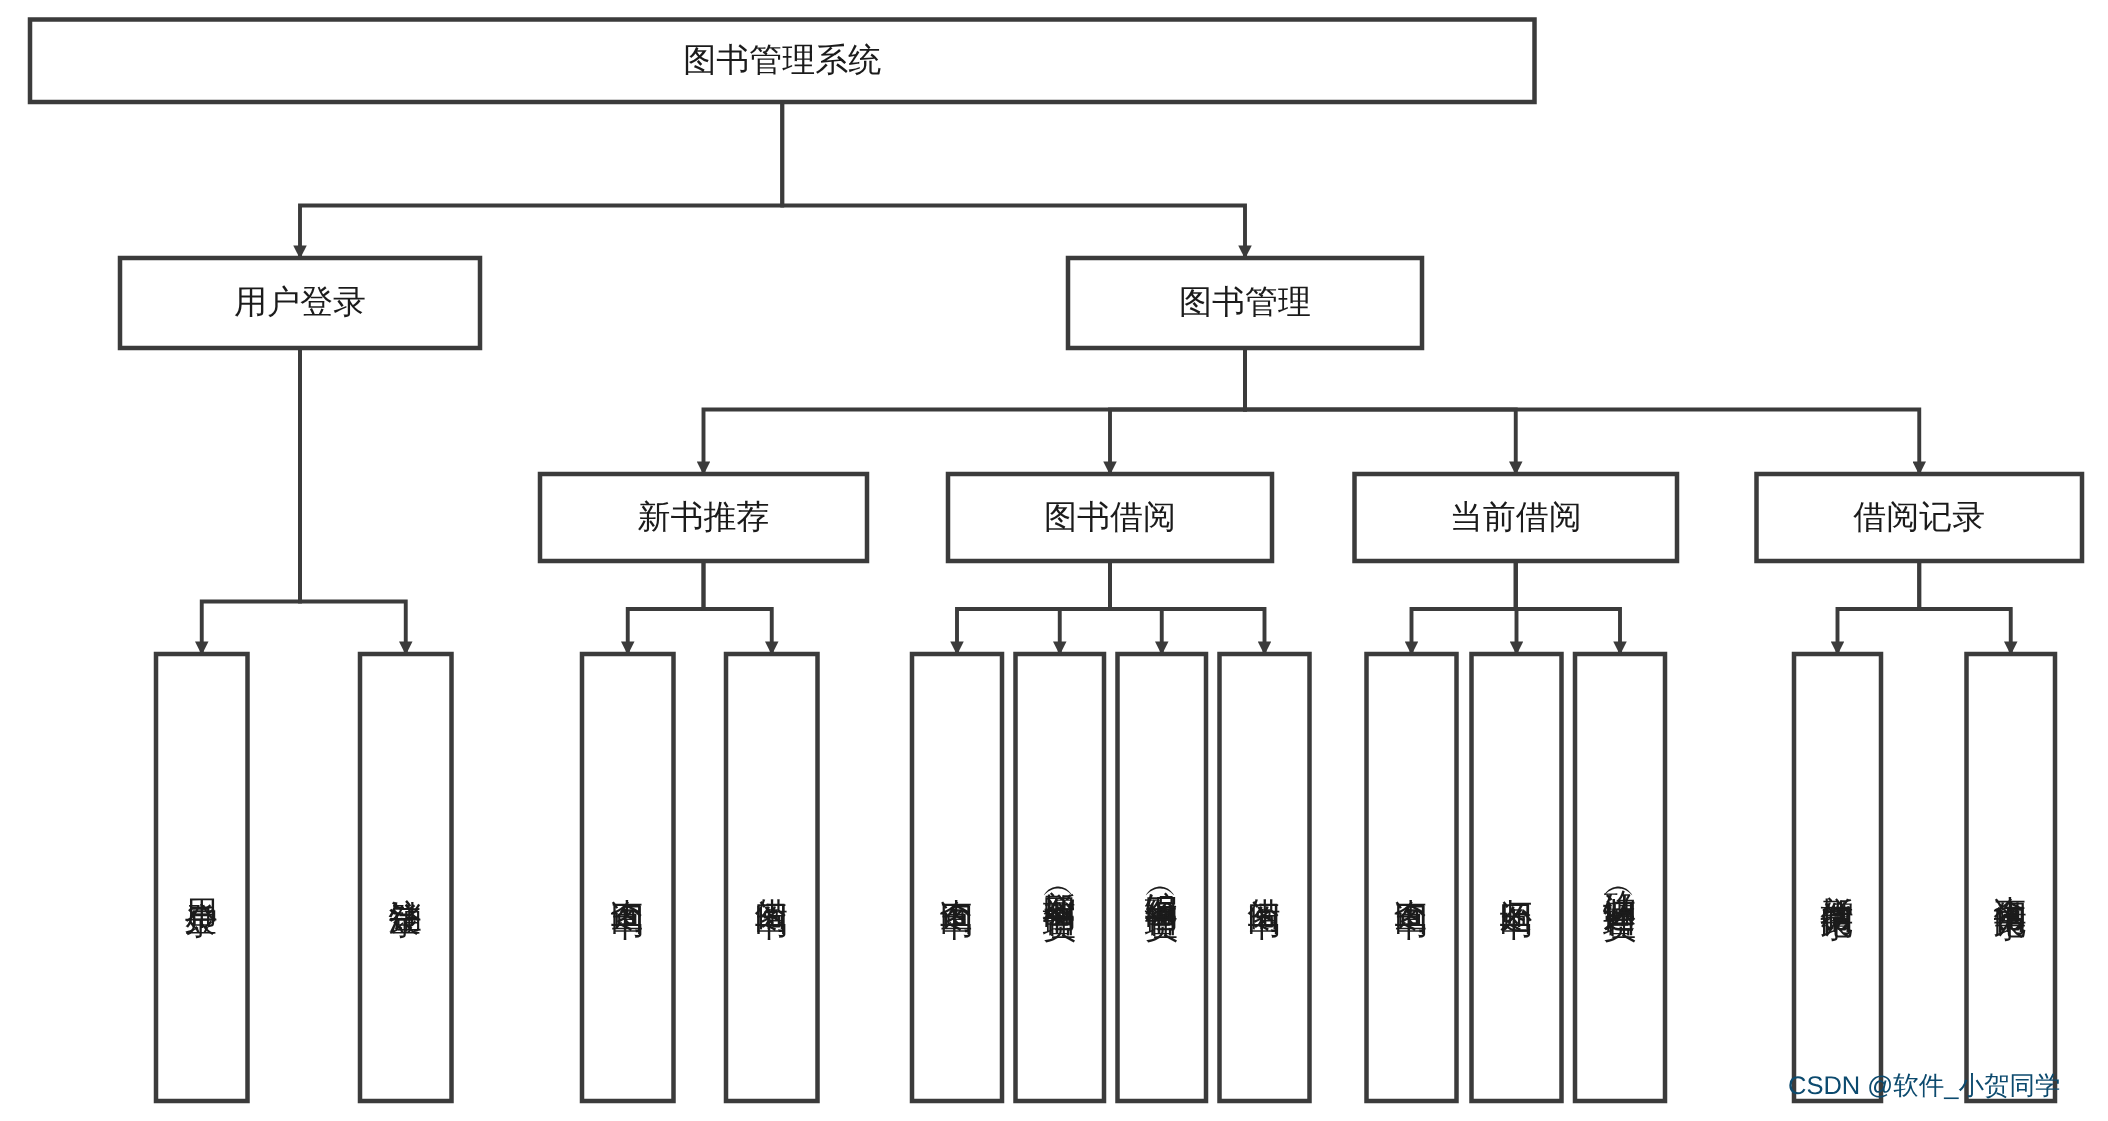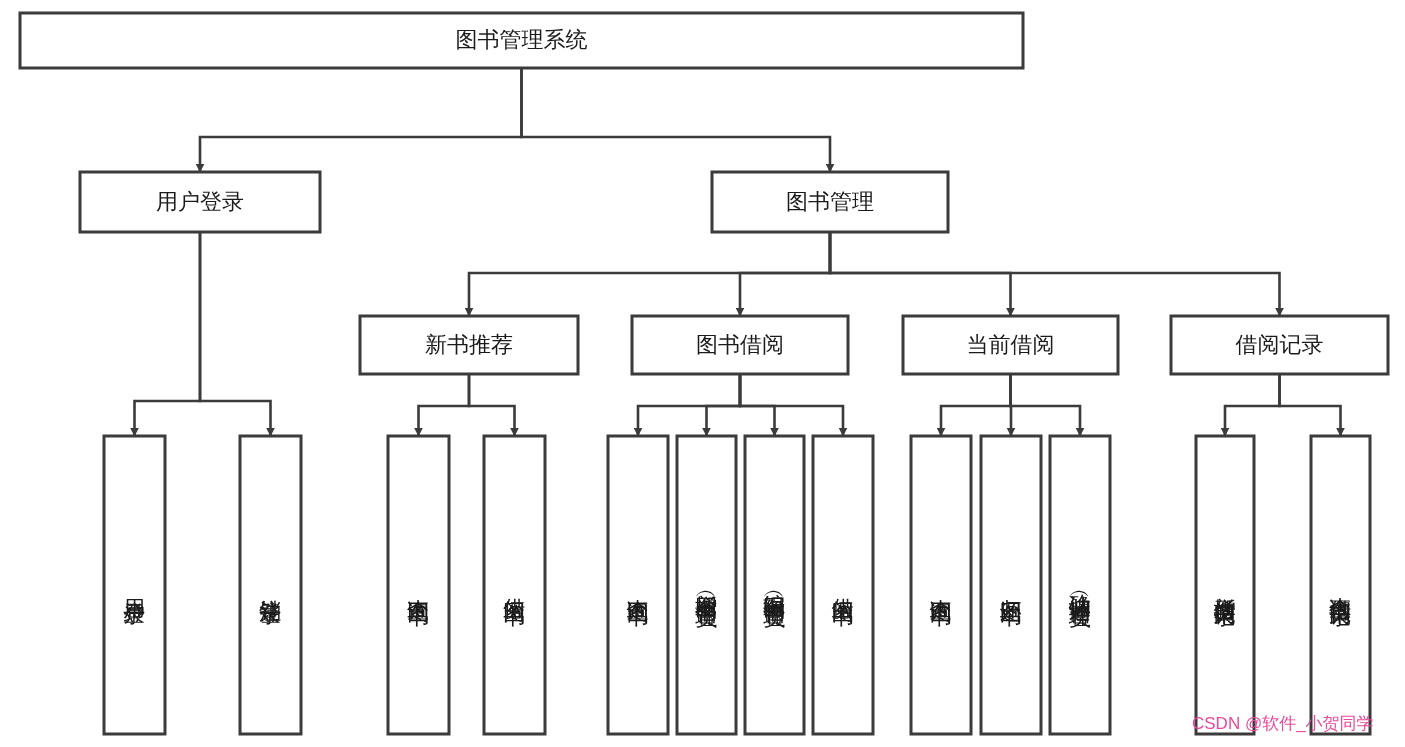--- a/index.html
+++ b/index.html
@@ -33,21 +33,21 @@
     line-height:1.15;
     letter-spacing:2px;
     color:#1b1b1b;
     white-space:nowrap;
   }
   #watermark{
     position:absolute;
     left:1192px;top:712px;
     font-family:"Liberation Sans","DejaVu Sans",sans-serif;
     font-size:17px;
-    color:#ec4899;
+    color:#0c4a6e;
     white-space:nowrap;
     pointer-events:none;
   }
 </style>
 </head>
 <body>
 
 <div id="diagram-root">
 
   <svg id="flow" viewBox="0 0 1405 747" xmlns="http://www.w3.org/2000/svg">

